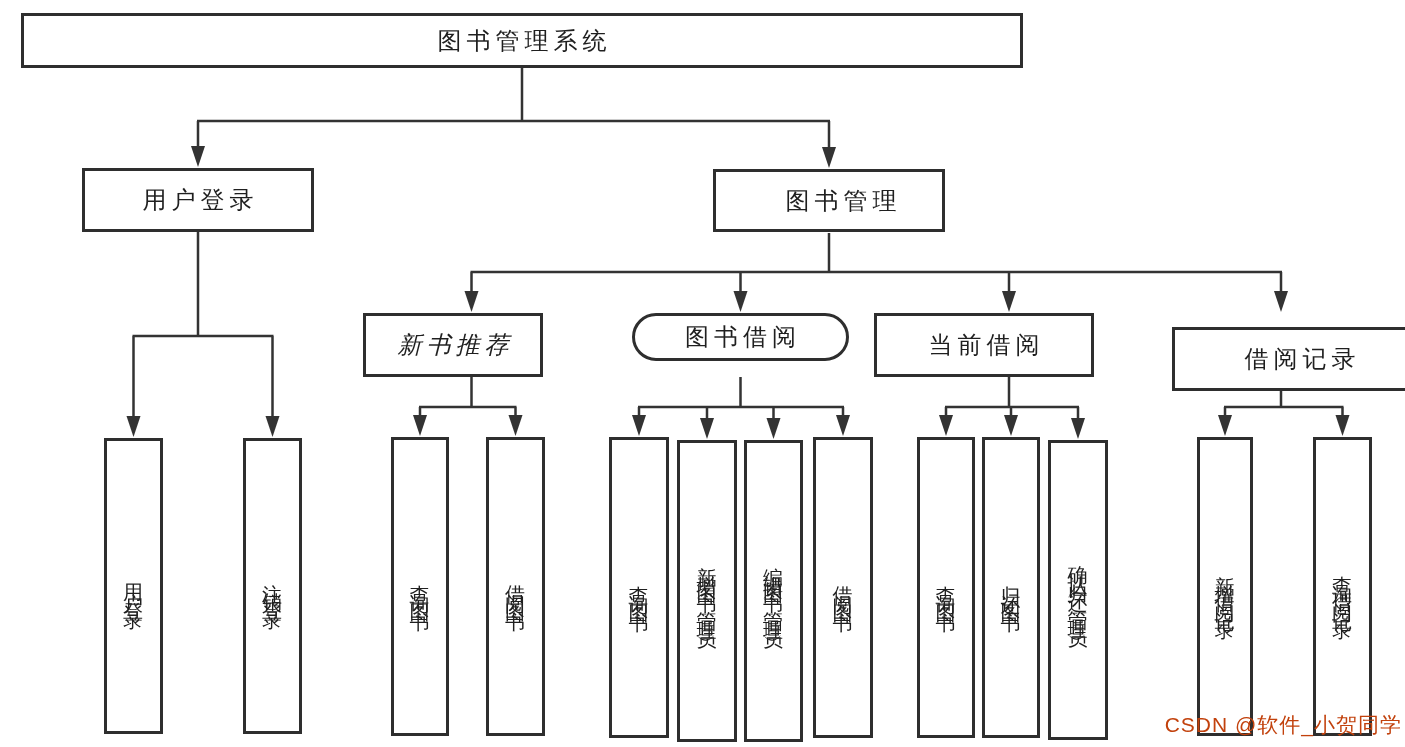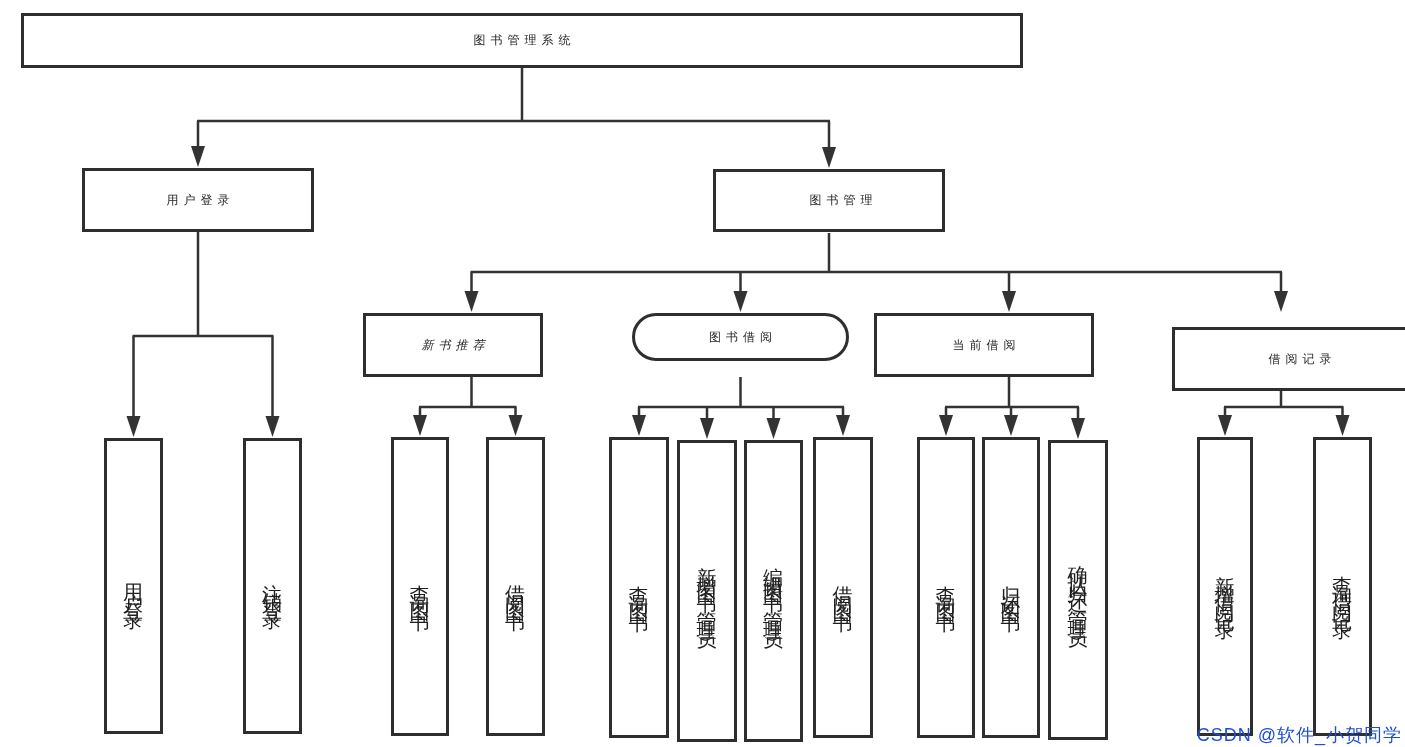--- a/index.html
+++ b/index.html
@@ -27,42 +27,42 @@
     box-sizing: border-box;
     background: #ffffff;
     border: 3px solid #2e2e2e;
     display: flex;
     align-items: center;
     justify-content: center;
     color: #1f1f1f;
     z-index: 1;
   }
   .branch {
-    font-size: 12px;
+    font-size: 24px;
     letter-spacing: 5px;
     text-indent: 5px;
     white-space: nowrap;
   }
   .leaf {
     font-size: 20px;
   }
   .leaf .vtext {
     writing-mode: vertical-rl;
     text-orientation: mixed;
     letter-spacing: 9px;
     line-height: 1;
     white-space: nowrap;
   }
   .watermark {
     position: absolute;
     right: 3px;
-    bottom: 0;
-    font-size: 18px;
+    bottom: 8px;
+    font-size: 21px;
     letter-spacing: 1px;
-    color: #1d4ed8;
+    color: #c2410c;
     z-index: 5;
     white-space: nowrap;
   }
 </style>
 </head>
 <body>
 
 <div class="stage">
 
   <svg class="connectors" width="1405" height="747" viewBox="0 0 1405 747" aria-hidden="true">

